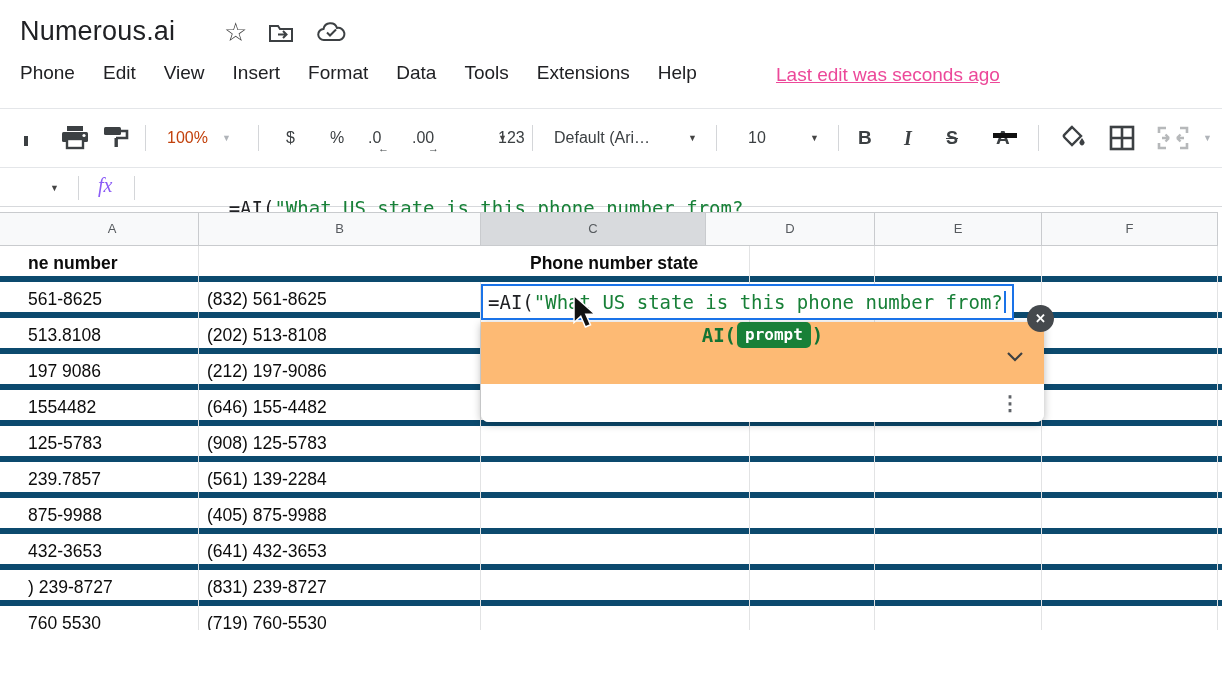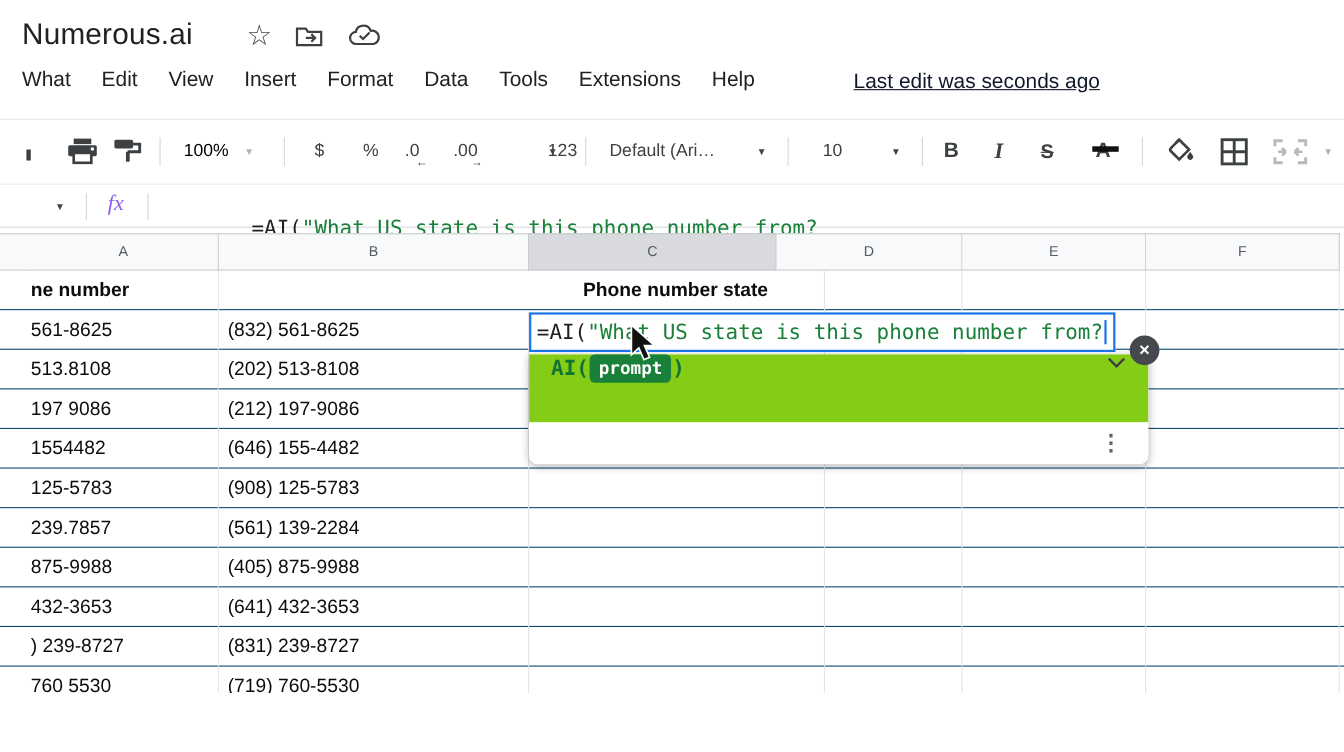--- a/index.html
+++ b/index.html
@@ -11,29 +11,29 @@
   .abs { position:absolute; }
 
   
   .doc-title { left:20px; top:16px; font-size:27px; color:#202124; letter-spacing:.2px; }
   .title-icon { top:20px; font-size:23px; color:#444; }
   .star { left:224px; top:17px; font-size:26px; }
 
   
   .menubar { left:20px; top:62px; display:flex; gap:28px; font-size:19px; color:#202124; align-items:baseline; }
   .menu-item { cursor:default; }
-  .menu-status { left:776px; top:64px; font-size:19px; color:#0f172a; text-decoration:underline; }
+  .menu-status { left:776px; top:64px; font-size:19px; color:#ec4899; text-decoration:underline; }
 
   
   .hline { left:0; width:1222px; height:1px; background:#e4e6e9; }
   .toolbar { left:0; top:109px; width:1222px; height:58px; background:#fff; }
   .tb { position:absolute; top:0; height:58px; display:flex; align-items:center; color:#3c4043; }
   .tb-divider { position:absolute; top:16px; width:1px; height:26px; background:#d4d6d9; }
   .tb-text { font-size:16px; color:#3c4043; }
-  .tb-gray { color:#000000; }
+  .tb-gray { color:#c2410c; }
   .arrow { font-size:9px; color:#444; }
   .arrow-gray { color:#b0b4b9; }
   .dec-wrap { position:relative; font-size:16px; }
   .dec-arrow { position:absolute; font-size:11px; left:10px; top:13px; color:#3c4043; }
   .btn-b { font-size:19px; font-weight:bold; }
   .btn-i { font-size:20px; font-style:italic; font-family:"Liberation Serif", serif; font-weight:bold; }
   .btn-s { font-size:18px; font-weight:bold; text-decoration:line-through; }
   .btn-a { font-size:19px; font-weight:bold; position:relative; }
   .btn-a .bar { position:absolute; left:-3px; top:24px; width:24px; height:5px; background:#111; }
   .grayed { opacity:.45; }
@@ -48,21 +48,21 @@
   
   .col-headers { left:0; top:212px; height:34px; }
   .col-h {
     position:absolute; top:0; height:34px; background:#f8f9fa;
     border:1px solid #c9cbce; border-left:none;
     font-size:13px; color:#575b5f; text-align:center; line-height:32px;
   }
   .col-h.active { background:#d8dadd; }
   .gutter-corner { position:absolute; left:0; top:0; width:27px; height:34px; background:#f8f9fa; border-top:1px solid #c9cbce; border-bottom:1px solid #c9cbce; }
   .rows { left:0; top:246px; width:1222px; height:384px; overflow:hidden; }
-  .row { position:relative; height:36px; border-bottom:1px solid #0c4a6e; }
+  .row { position:relative; height:36px; border-bottom:6px solid #0c4a6e; }
   .cell {
     position:absolute; top:0; height:36px; line-height:35px; font-size:17.5px; color:#0c0c0c;
     border-right:1px solid #e2e3e4; overflow:hidden; white-space:nowrap; padding-left:8px;
   }
   .cell.cA { left:26px; width:173px; padding-left:2px; }
   .cell.cB { left:199px; width:282px; }
   .cell.cC { left:481px; width:225px; padding-left:5px;margin-left:44px; }
   .cell.cD { left:706px; width:169px; }
   .cell.cE { left:875px; width:167px; }
   .cell.cF { left:1042px; width:176px; }
@@ -73,21 +73,21 @@
     left:481px; top:284px; width:533px; height:36px; background:#fff;
     border:2px solid #1a73e8; z-index:20; display:flex; align-items:center; padding-left:5px;
   }
   .caret { display:inline-block; width:2px; height:22px; background:#1a73e8; margin-left:1px; vertical-align:middle; }
 
   
   .popup {
     left:481px; top:322px; width:563px; z-index:15;
     border-radius:0 4px 8px 8px; box-shadow:0 2px 8px rgba(0,0,0,.28); background:#fff; overflow:hidden;
   }
-  .popup-green { height:62px; background:#84cc16; display:flex; align-items:flex-start; padding:0 20px; }
+  .popup-green { height:62px; background:#fdba74; display:flex; align-items:center; padding:0 20px;flex-direction:column; }
   .fn-syntax { font-family:"DejaVu Sans Mono","Liberation Mono",monospace; font-size:19px; font-weight:bold; color:#137333; display:flex; align-items:center; }
   .prompt-chip {
     background:#188038; color:#fff; font-size:16px; font-weight:bold;
     padding:3px 8px 4px; border-radius:5px; margin:0 1px;
     font-family:"DejaVu Sans Mono","Liberation Mono",monospace;
   }
   .popup-green .chev { margin-left:auto; }
   .popup-white { height:38px; background:#fff; display:flex; align-items:center; }
   .kebab { margin-left:auto; margin-right:24px; font-size:20px; color:#5f6368; font-weight:bold; letter-spacing:0; line-height:1; }
 
@@ -114,21 +114,21 @@
     </svg>
   </div>
   <div class="abs" style="left:316px; top:22px;">
     <svg width="32" height="22" viewBox="0 0 32 22">
       <path class="ic" d="M8 18 a5.5 5.5 0 0 1 -0.5 -11 a7 7 0 0 1 13.5 -1 a5.5 5.5 0 0 1 2.5 12 z"></path>
       <path class="ic" d="M11 10.5 l3 3 l6 -6"></path>
     </svg>
   </div>
 
   <div class="abs menubar">
-    <span class="menu-item">What</span>
+    <span class="menu-item">Phone</span>
     <span class="menu-item">Edit</span>
     <span class="menu-item">View</span>
     <span class="menu-item">Insert</span>
     <span class="menu-item">Format</span>
     <span class="menu-item">Data</span>
     <span class="menu-item">Tools</span>
     <span class="menu-item">Extensions</span>
     <span class="menu-item">Help</span>
   </div>
   <div class="abs menu-status">Last edit was seconds ago</div>

